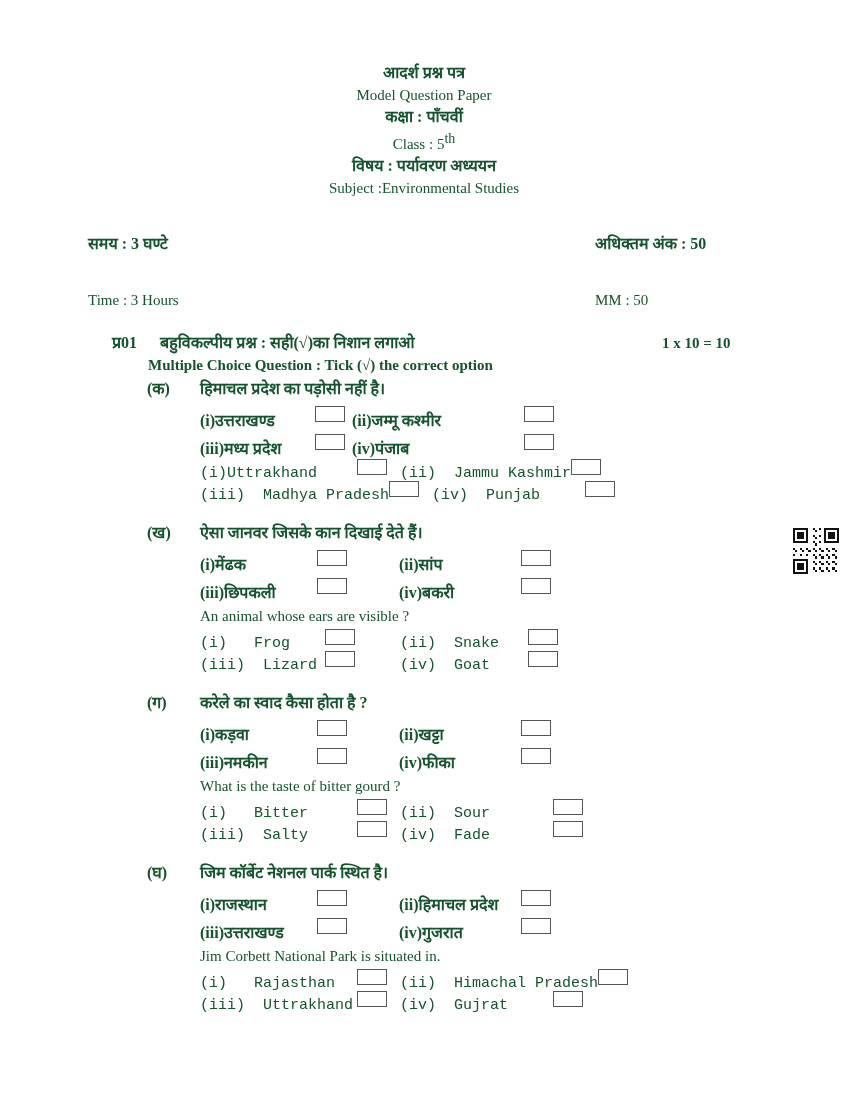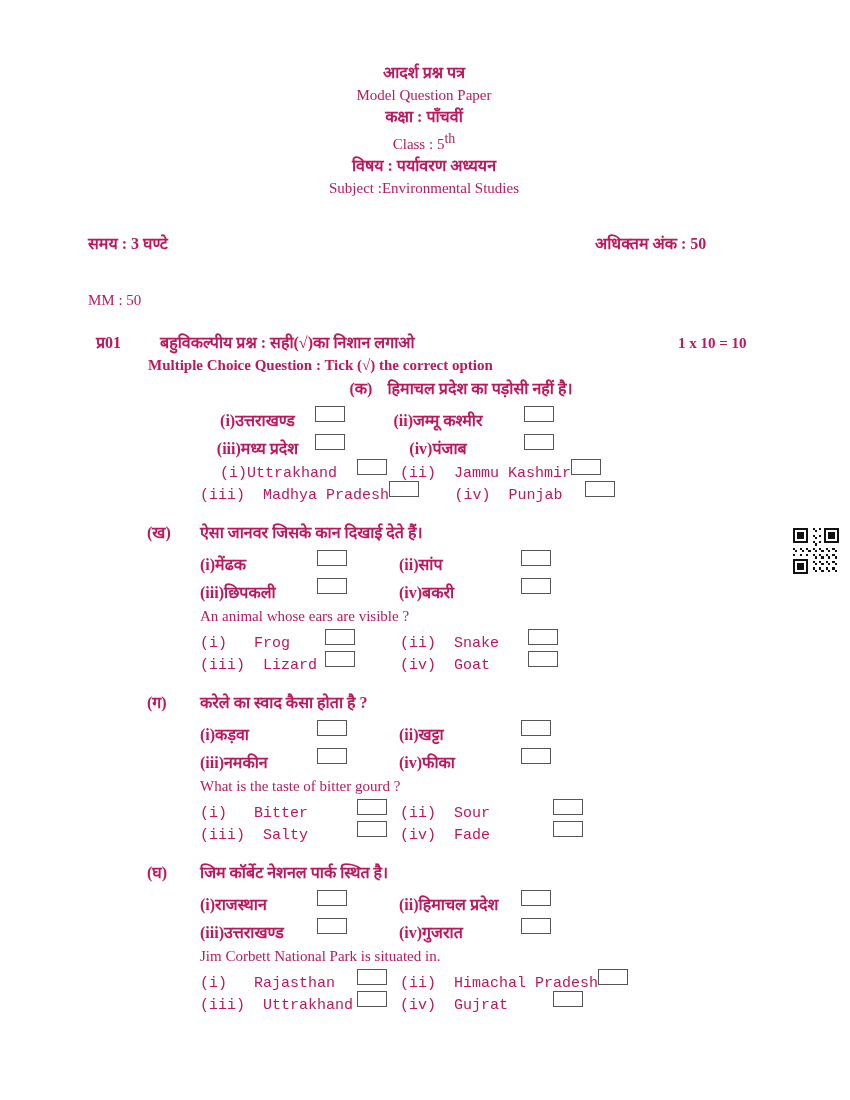--- a/index.html
+++ b/index.html
@@ -1,42 +1,42 @@
 <!DOCTYPE html>
 <html><head>
 <meta charset="utf-8">
 <style>
   * { margin:0; padding:0; box-sizing:border-box; }
   html,body { background:#ffffff; }
   .page {
     position:relative;
     width:850px; height:1100px;
     background:#ffffff;
-    color:#be185d;
+    color:#14532d;
     font-family:"Liberation Serif","DejaVu Serif",serif;
     padding:62px 90px 0 88px;
     overflow:hidden;
   }
   .hi { font-weight:600; font-size:16px; }
   .en { font-size:15px; }
   .center { text-align:center; }
   .header div { line-height:22px; }
   sup { font-size:14px; vertical-align:super; }
 
   .meta-row { display:flex; line-height:22px;margin-top:34px; }
   .meta-left { width:507px; }
 
-  .q1-head { display:flex; margin-left:8px; margin-top:21px; line-height:22px;gap:16px; }
+  .q1-head { display:flex; margin-left:24px; margin-top:21px; line-height:22px; }
   .q1-num  { width:48px; font-weight:600; font-size:16px; }
   .q1-title{ width:502px; }
   .q1-marks{ font-weight:bold; font-size:15px; }
   .q1-sub  { margin-left:60px; line-height:22px; font-weight:bold; }
 
   .qblock { padding-left:59px; margin-bottom:22px; }
-  .qblock.first { margin-top:2px;text-align:center; }
+  .qblock.first { margin-top:2px; }
   .q-line { line-height:22px; }
   .q-label { display:inline-block; width:53px; }
   .en-q { margin-top:6px; margin-left:53px; line-height:20px; }
 
   .opt-row { display:flex; align-items:center; margin-left:53px; }
   .opt-row.hrow { height:28px; }
   .opt-row.erow { height:22px;font-family:Liberation Mono, monospace; }
   .t1,.t2 { display:inline-block; white-space:pre;margin-top:12px; }
   .cb {
     display:inline-block; width:30px; height:16px;
@@ -62,20 +62,21 @@
     <div class="en"><span>Class : 5</span><sup>th</sup></div>
     <div class="hi">विषय : पर्यावरण अध्ययन</div>
     <div class="en">Subject :Environmental Studies</div>
   </div>
 
   <div class="meta-row hi">
     <span class="meta-left">समय : 3 घण्टे</span>
     <span>अधिक्तम अंक : 50</span>
   </div>
   <div class="meta-row en">
+    <span class="meta-left">Time :  3 Hours</span>
     <span>MM : 50</span>
   </div>
 
   <div class="q1-head">
     <span class="q1-num">प्र01</span>
     <span class="q1-title hi">बहुविकल्पीय प्रश्न : सही(√)का निशान लगाओ</span>
     <span class="q1-marks">1 x 10 = 10</span>
   </div>
   <div class="q1-sub en">Multiple Choice Question : Tick (√) the correct option</div>
 

